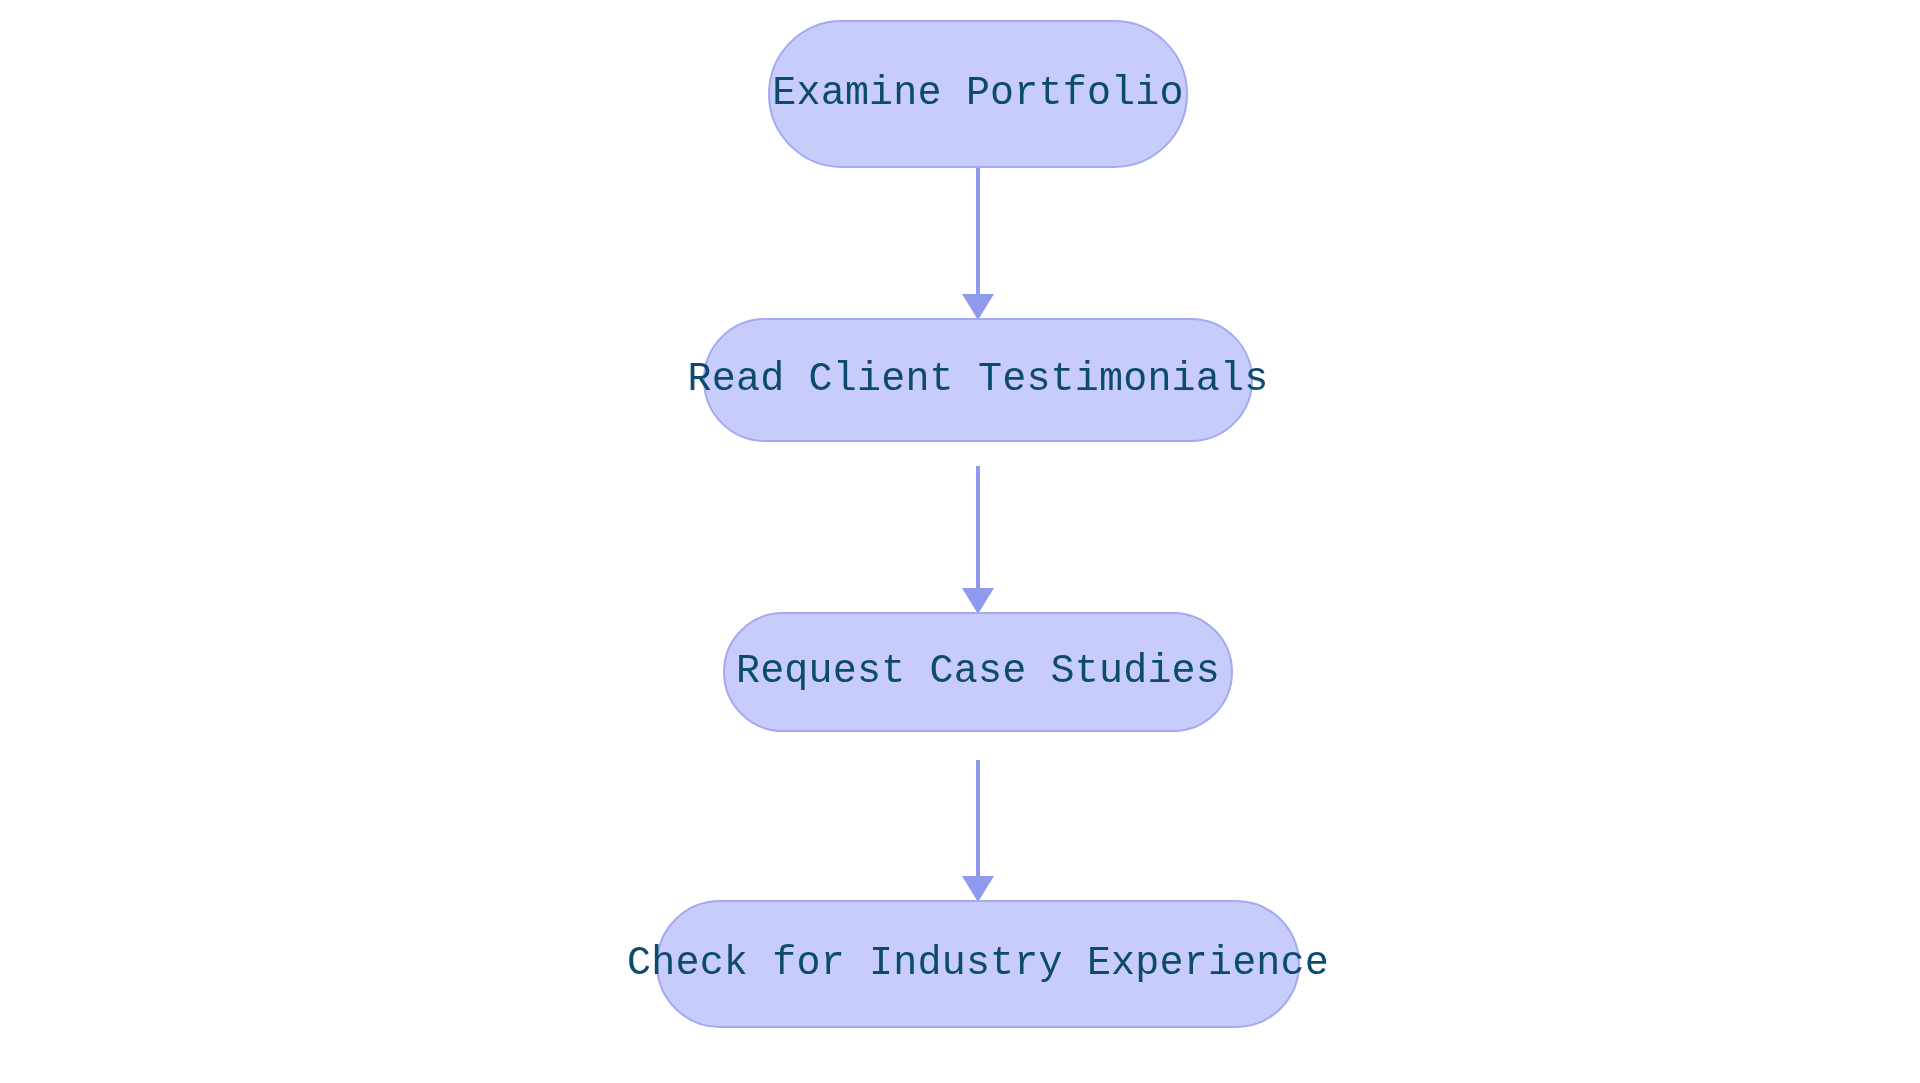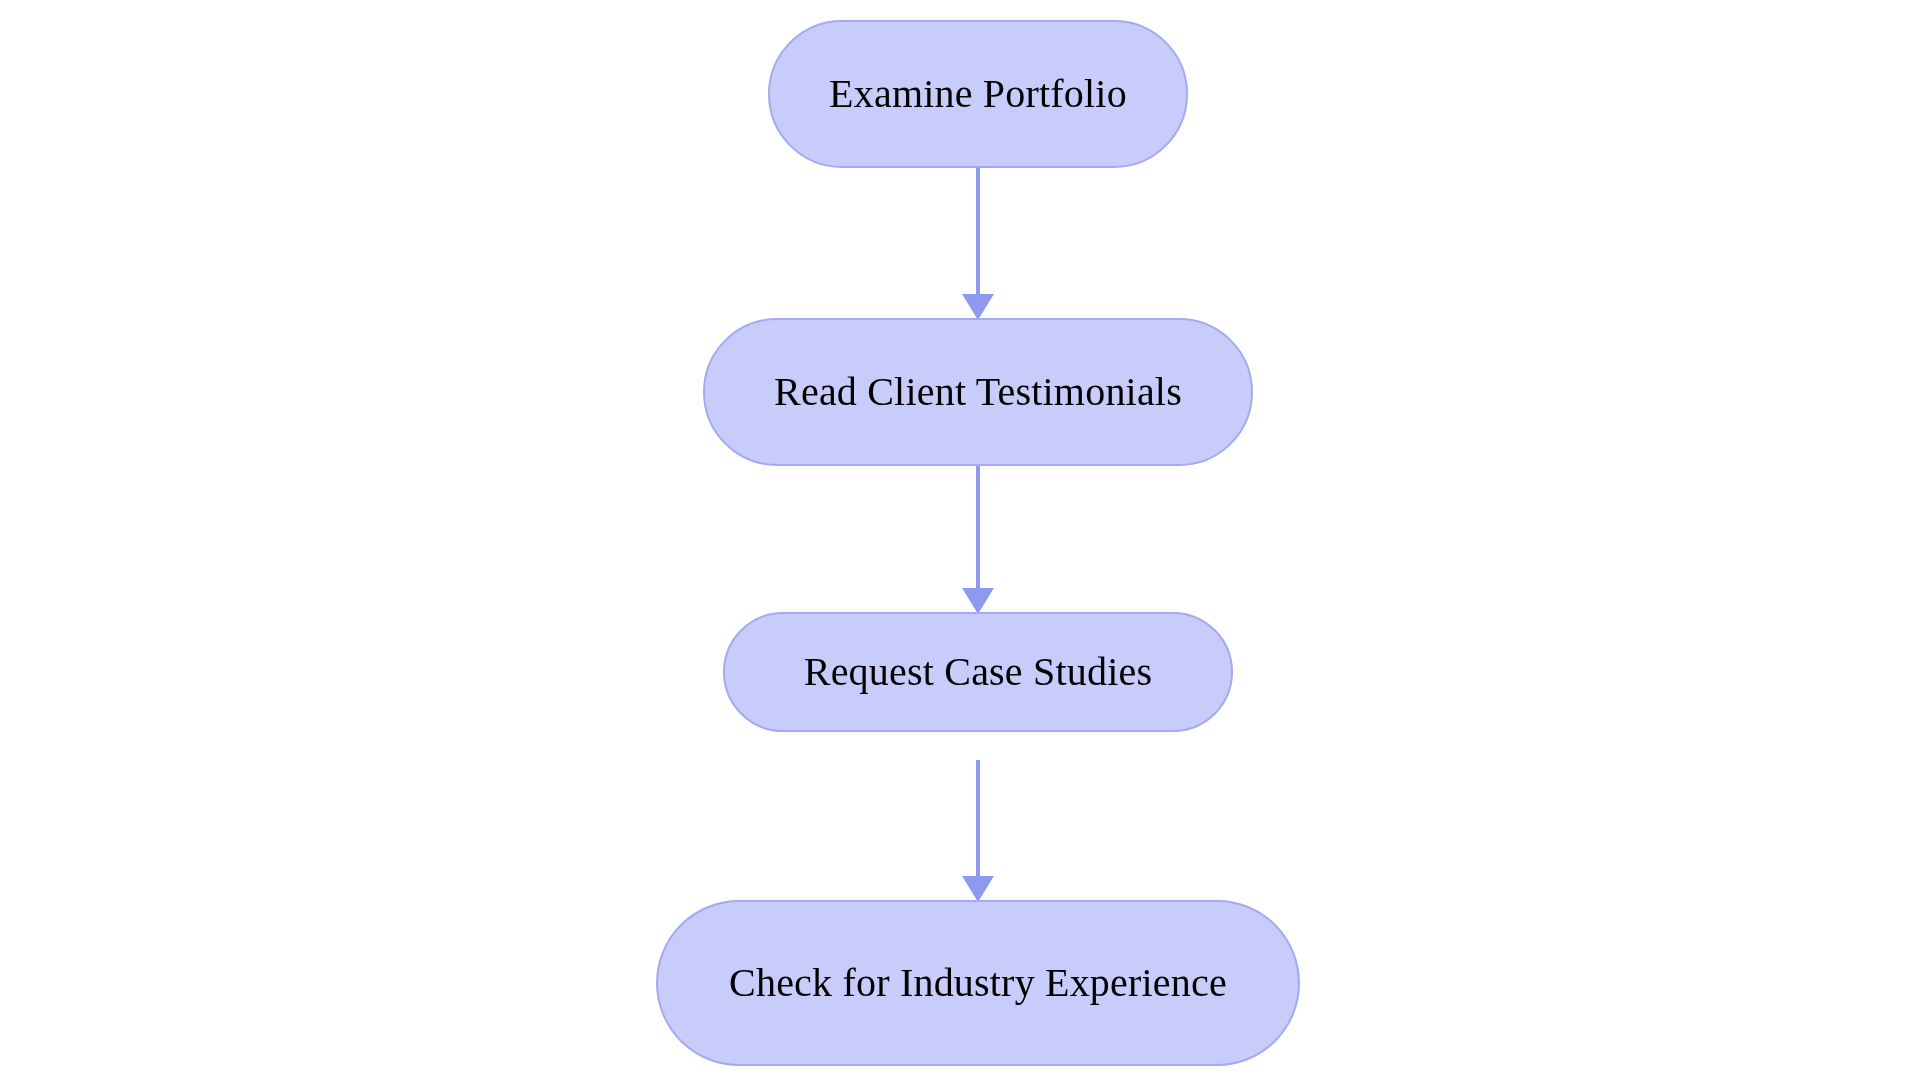--- a/index.html
+++ b/index.html
@@ -29,35 +29,35 @@
     display: flex;
     align-items: center;
     justify-content: center;
     background: #c8ccfa;
     border: 2px solid #a3aaf2;
     border-radius: 999px;
     left: 50%;
     transform: translateX(-50%);
   }
   .node-label {
-    color: #000000;
-    font-family: Liberation Serif, serif;
+    color: #0c4a6e;
+    font-family: Liberation Mono, monospace;
     font-size: 40px;
     font-weight: 400;
     letter-spacing: 0.2px;
     white-space: nowrap;
     line-height: 1;
     user-select: none;
   }
 
   
   #node-1 { width: 420px; height: 148px; top: 20px;  margin-left: 18px; }
-  #node-2 { width: 550px; height: 148px; top: 318px; margin-left: 18px; }
+  #node-2 { width: 550px; height: 124px; top: 318px; margin-left: 18px; }
   #node-3 { width: 510px; height: 120px; top: 612px; margin-left: 18px; }
-  #node-4 { width: 644px; height: 166px; top: 900px; margin-left: 18px; }
+  #node-4 { width: 644px; height: 128px; top: 900px; margin-left: 18px; }
 
   
   .connector {
     position: absolute;
     left: 50%;
     margin-left: 18px;
     transform: translateX(-50%);
     width: 40px;
     display: flex;
     flex-direction: column;

